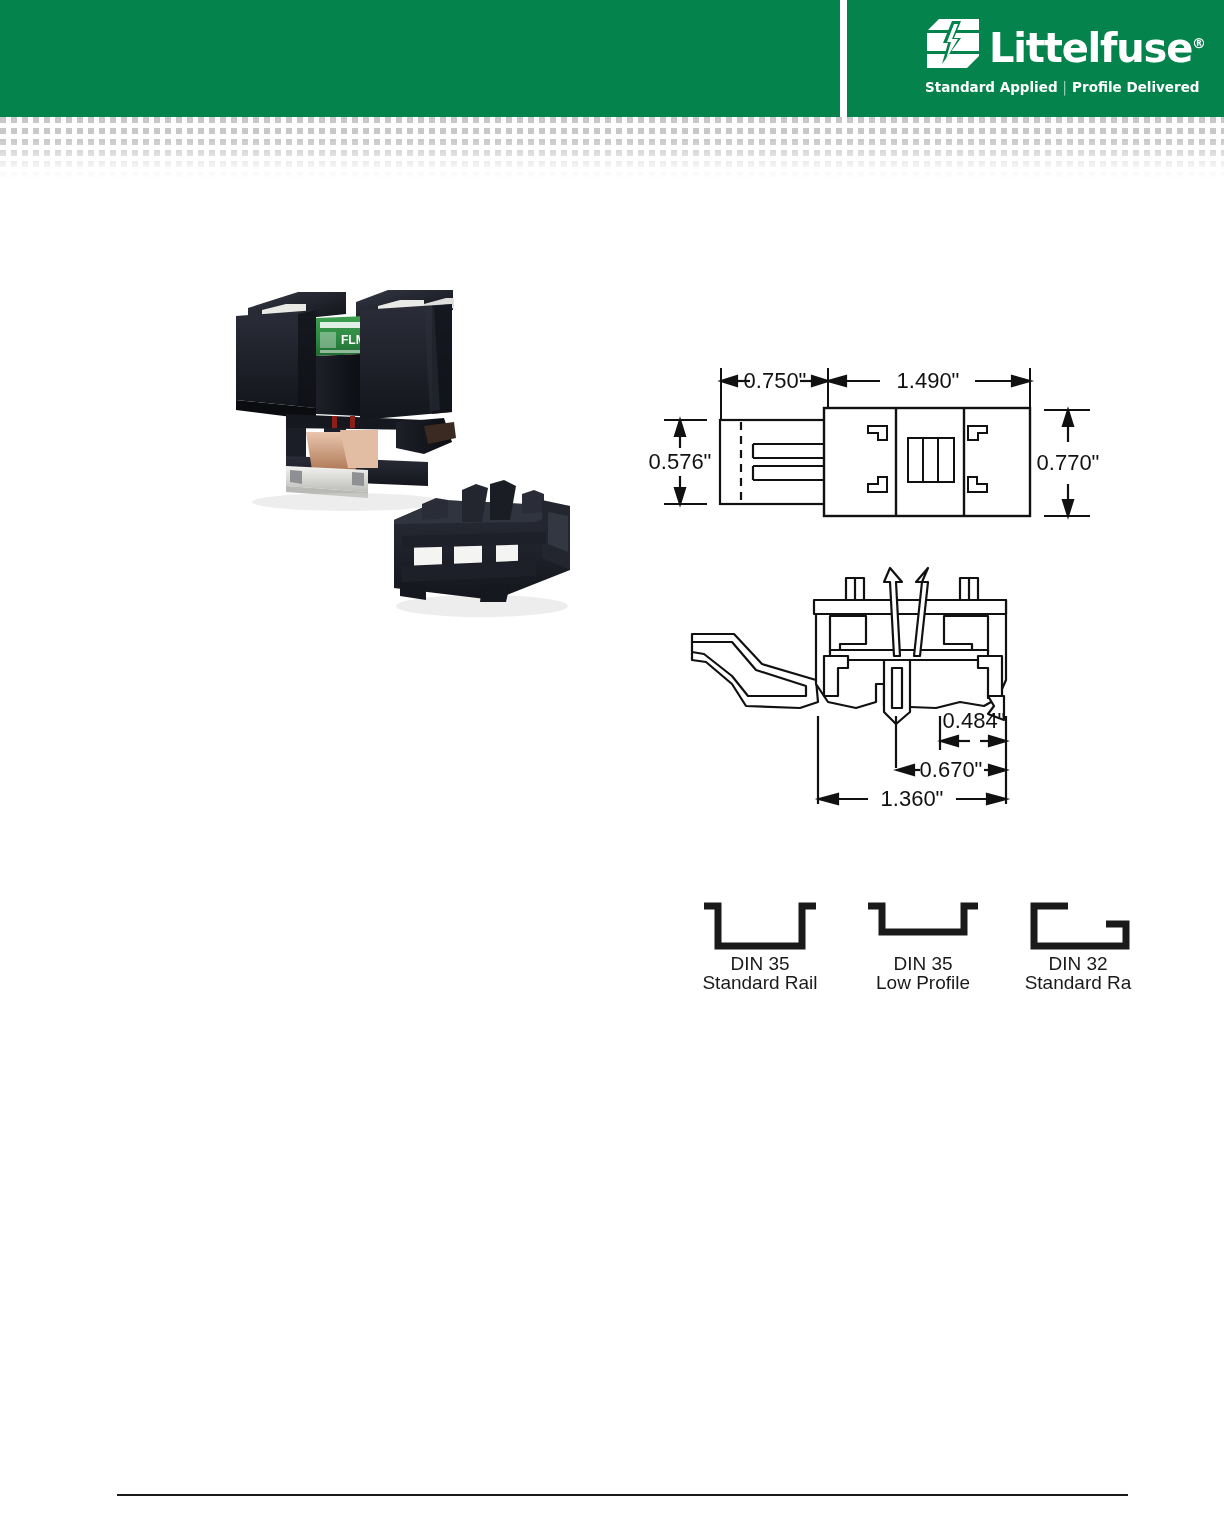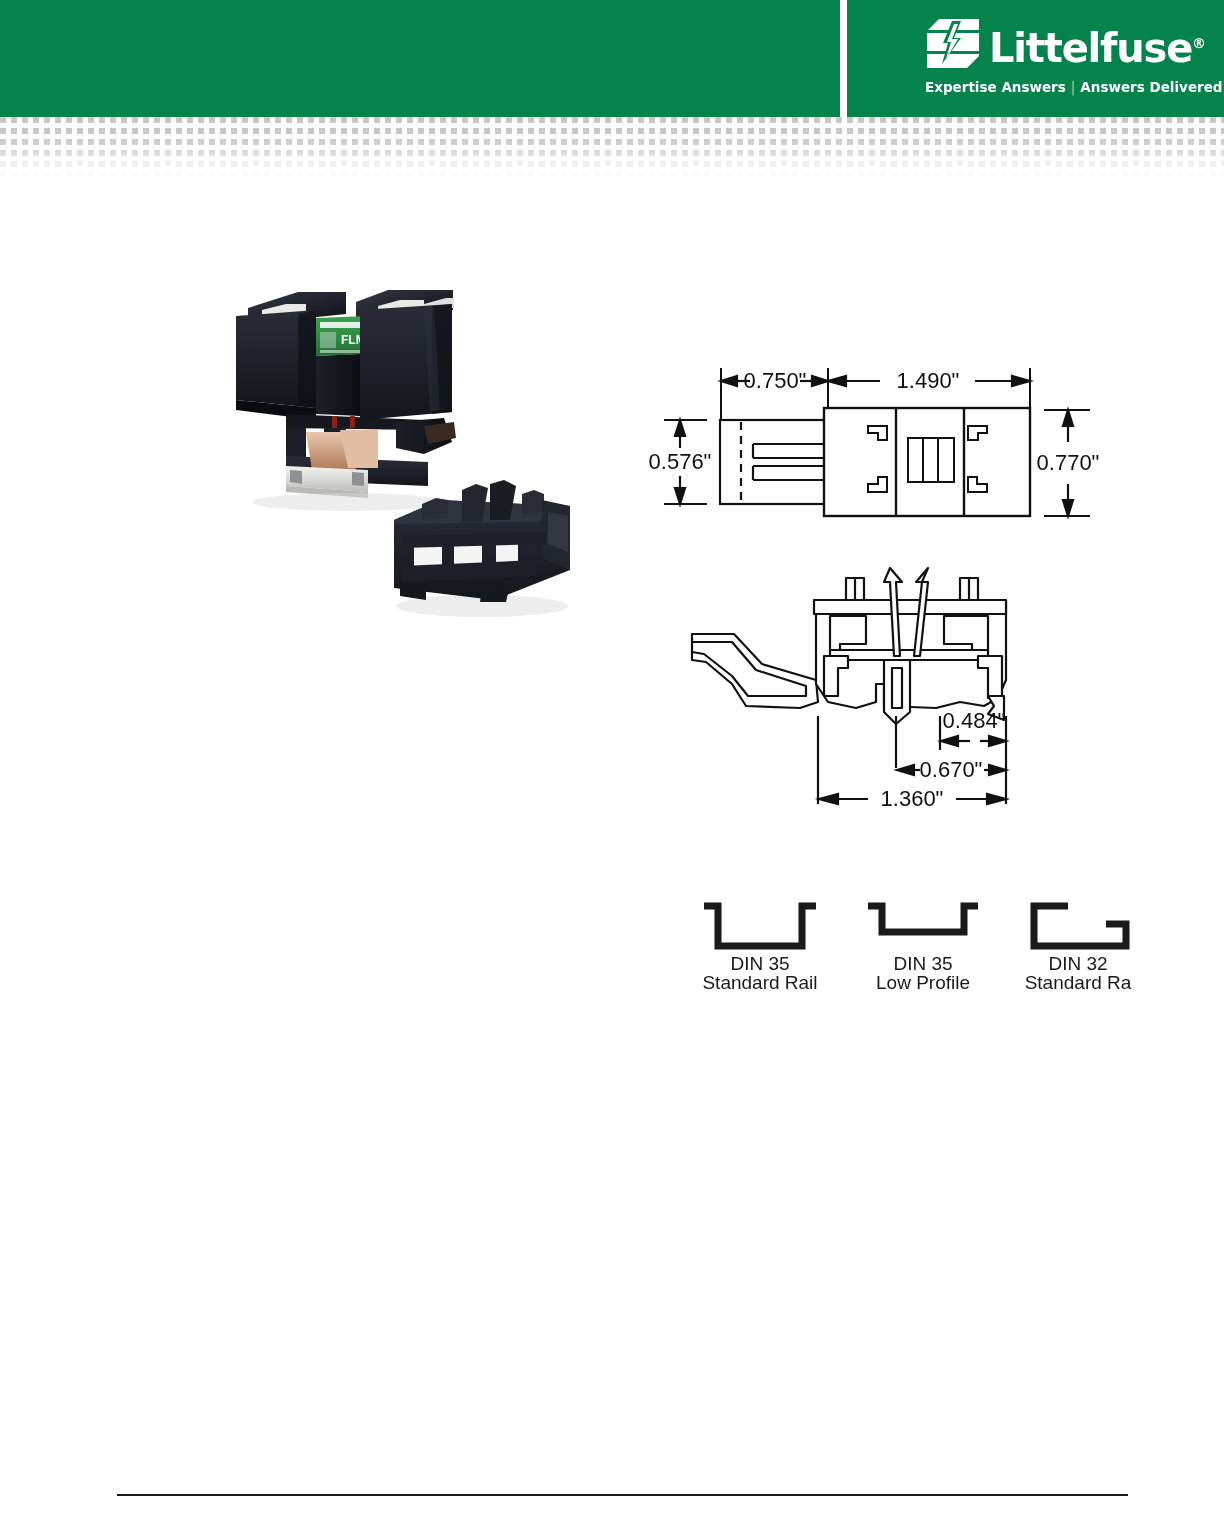--- a/index.html
+++ b/index.html
@@ -193,21 +193,21 @@
 
           <path fill="#04834c" d="M2,2 L14,2 L2,14 Z"></path>
           <path fill="#04834c" d="M54,51 L42,51 L54,39 Z"></path>
 
           <path fill="#04834c" d="M27,4 L18,26 L23,26 L17,47 L36,21 L29,21 L36,4 Z"></path>
 
           <path fill="#ffffff" d="M29,7 L22,25 L26,25 L21,42 L33,22 L27,22 L33,7 Z"></path>
         </svg>
       </div>
       <div class="logo-wordmark"><span>Littelfuse</span><span class="logo-reg">®</span></div>
-      <div class="logo-tagline"><span>Expertise Answers</span><span class="sep">|</span><span>Answers Delivered</span></div>
+      <div class="logo-tagline"><span>Standard Applied</span><span class="sep">|</span><span>Profile Delivered</span></div>
     </div>
   </div>
 
   <div class="dot-band"></div>
 
   <div class="product-photo">
     <svg width="372" height="340" viewBox="0 0 372 340" aria-hidden="true">
       <defs>
         <linearGradient id="blkA" x1="0" y1="0" x2="0" y2="1">
           <stop offset="0%" stop-color="#2a2d38"></stop>

